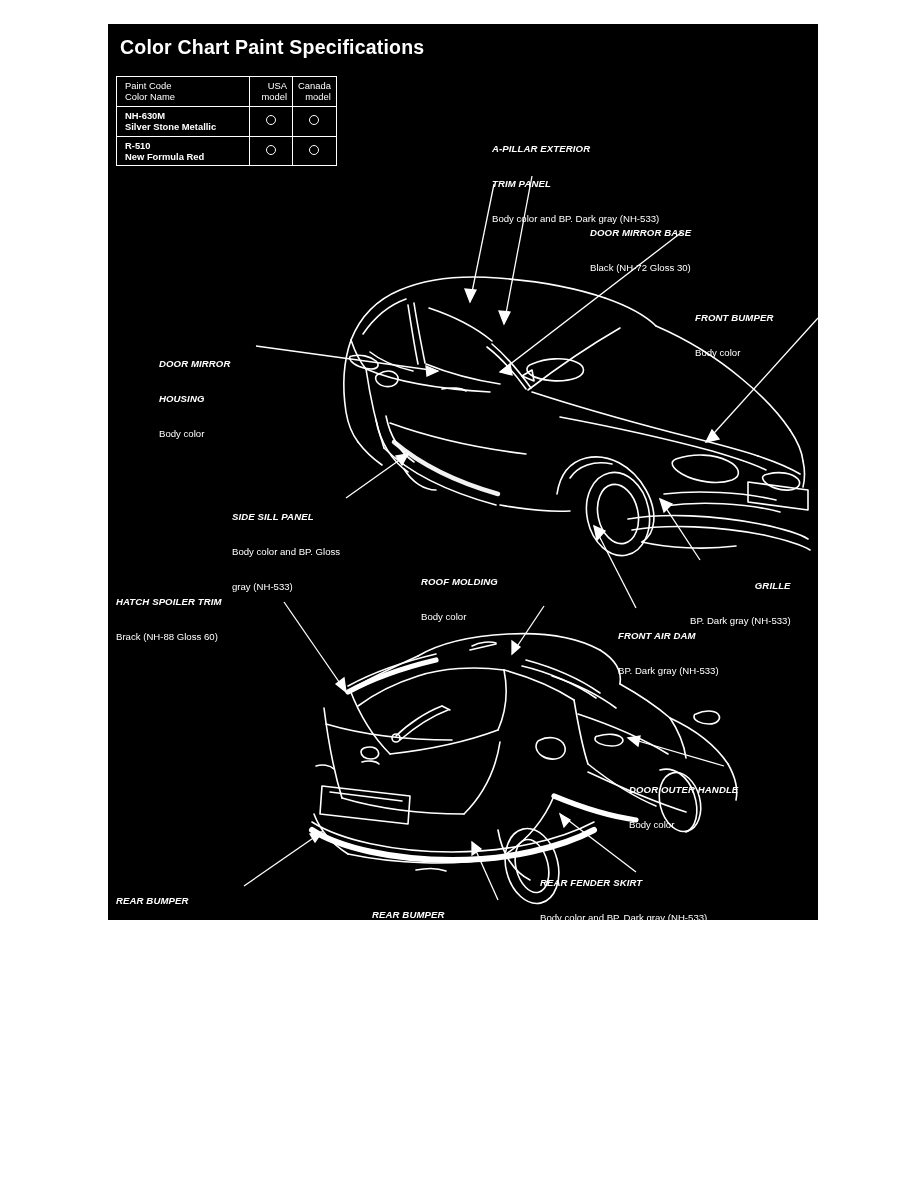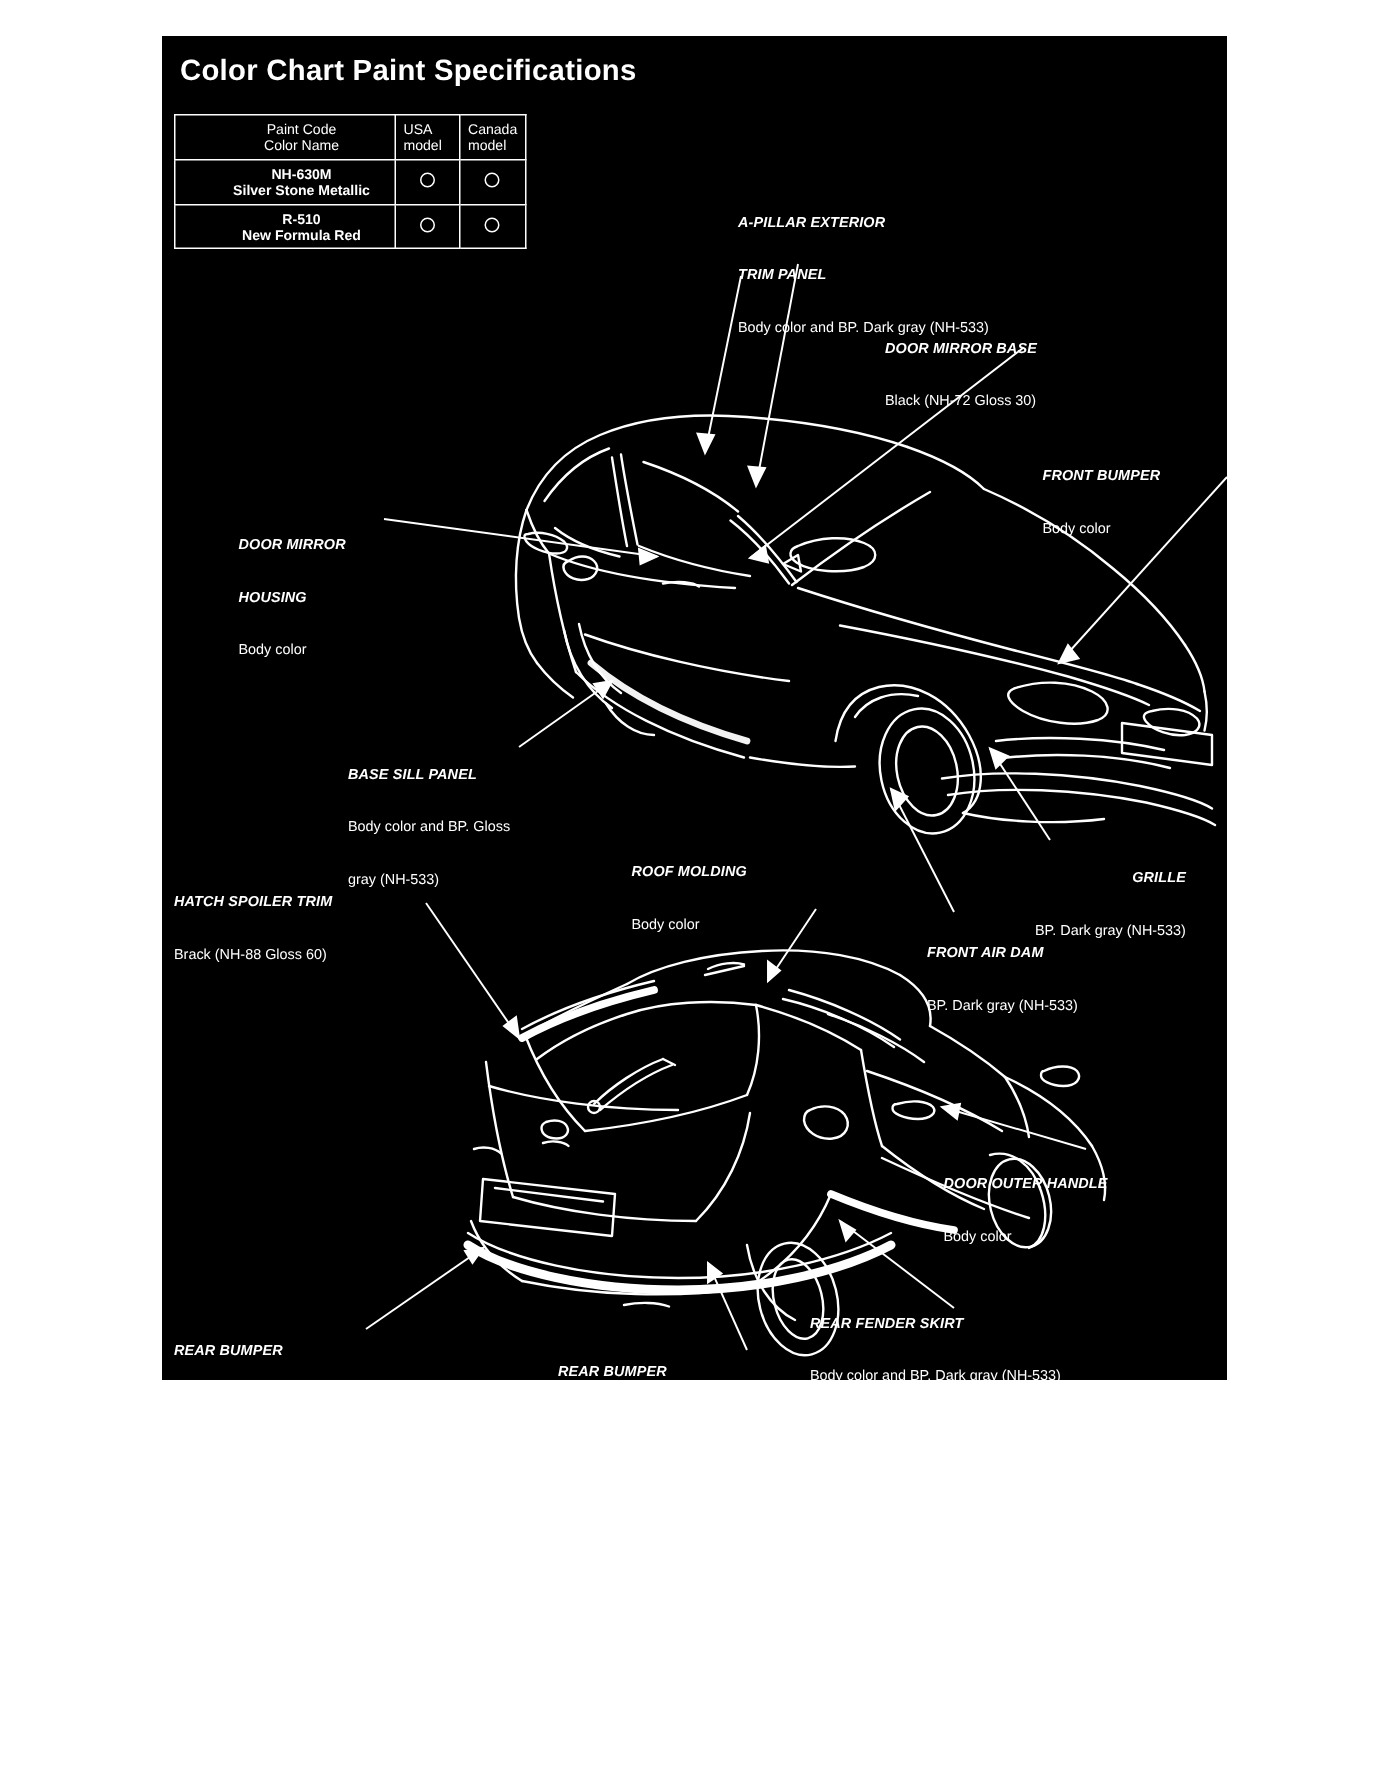--- a/index.html
+++ b/index.html
@@ -55,43 +55,42 @@
   }
   #paint-table td, #paint-table th {
     border: 1px solid #ffffff;
     padding: 0;
     vertical-align: middle;
     font-weight: normal;
     text-align: left;
   }
   #paint-table .c-name {
     width: 124px;
-    padding: 3px 0 3px 22px;
+    padding: 3px 0 3px 8px;
     font-weight: bold;
-    text-align: center;
   }
   #paint-table .c-mark {
     width: 42px;
     text-align: center;
   }
   #paint-table .hdr .c-name {
     font-weight: normal;
   }
   #paint-table .hdr div,
   #paint-table .c-name div { white-space: nowrap; }
   .circ {
     display: inline-block;
     width: 8px;
     height: 8px;
     border: 1.2px solid #ffffff;
     border-radius: 50%;
   }
   .hdr-cell {
     padding: 3px 5px;
-    text-align: left;
+    text-align: right;
     line-height: 11.4px;
   }
 
   
   .callout {
     position: absolute;
     color: #ffffff;
     font-size: 9.6px;
     line-height: 11.6px;
     white-space: pre;
@@ -390,21 +389,21 @@
       <div class="d">Body color</div>
     </div>
 
     <div class="callout" style="left:51px; top:311px;">
       <div class="t">DOOR MIRROR</div>
       <div class="t">HOUSING</div>
       <div class="d">Body color</div>
     </div>
 
     <div class="callout" style="left:124px; top:464px;">
-      <div class="t">BASE SILL PANEL</div>
+      <div class="t">SIDE SILL PANEL</div>
       <div class="d">Body color and BP. Gloss</div>
       <div class="d">gray (NH-533)</div>
     </div>
 
     <div class="callout" style="left:582px; top:533px;text-align:right;">
       <div class="t">GRILLE</div>
       <div class="d">BP. Dark gray (NH-533)</div>
     </div>
 
     <div class="callout" style="left:510px; top:583px;">

